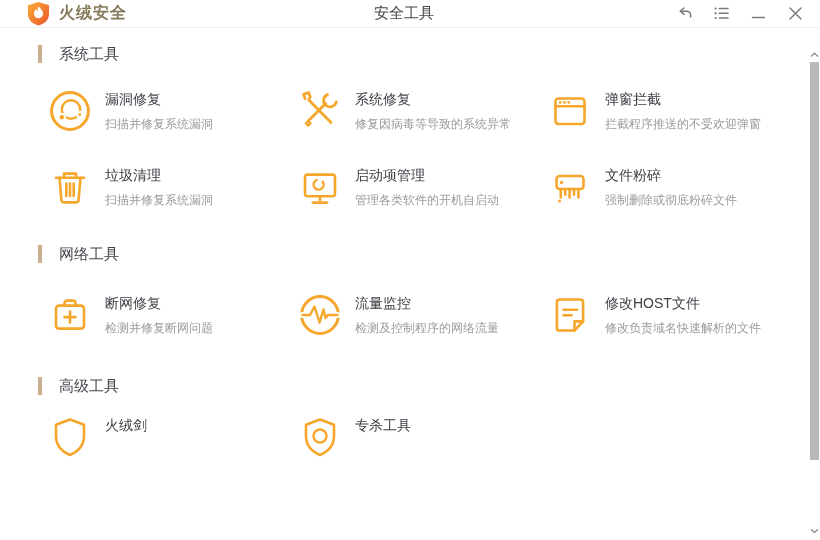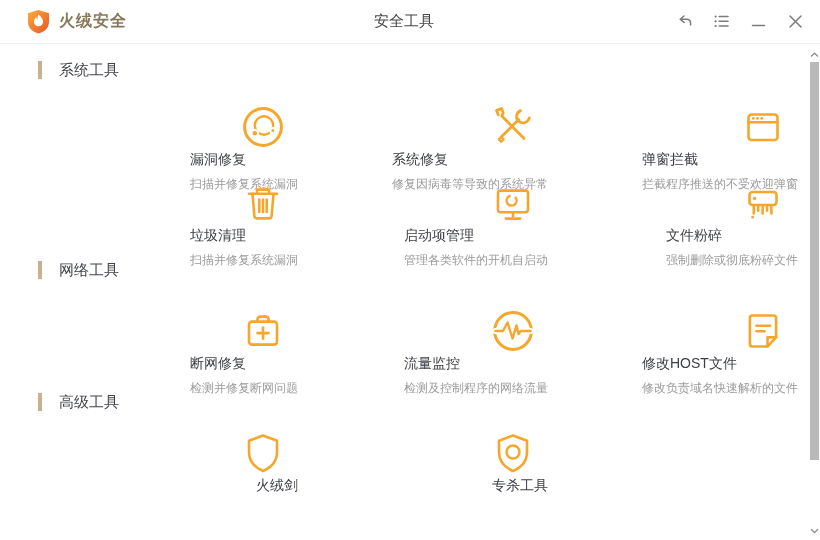--- a/index.html
+++ b/index.html
@@ -1,21 +1,21 @@
 <!DOCTYPE html>
 <html><head>
 <meta charset="utf-8">
 <style>
   * { margin:0; padding:0; box-sizing:border-box; }
   html,body { width:820px; height:540px; background:#fff; overflow:hidden;
               font-family:"Liberation Sans","DejaVu Sans",sans-serif; }
   .window { position:relative; width:820px; height:540px; background:#fff; overflow:hidden; }
 
   
-  .titlebar { position:relative; height:44px; display:flex; align-items:center;
+  .titlebar { position:relative; height:28px; display:flex; align-items:center;
               border-bottom:1px solid #efefef; background:#fff; }
   .brand { display:flex; align-items:center; margin-left:27px; gap:9px; }
   .brand-text { font-size:16px; font-weight:bold; color:#86795a; letter-spacing:1px; }
   .win-title { position:absolute; left:0; right:12px; text-align:center; font-size:15px; color:#474747; pointer-events:none; }
   .win-controls { margin-left:auto; display:flex; align-items:center; gap:20px; padding-right:16px; position:relative; z-index:2; }
   .wc { width:17px; height:17px; display:flex; align-items:center; justify-content:center; cursor:pointer; }
   .wc svg { stroke:#7b7b7b; fill:none; stroke-width:1.5; stroke-linecap:round; stroke-linejoin:round; }
   .wc .fdot { fill:#7b7b7b; stroke:none; }
 
   
@@ -24,21 +24,21 @@
   .sec-bar { width:4px; height:18px; background:#c9b18d; margin-right:17px; }
   .sec-label { font-size:15px; color:#43454b; }
   .s1 .sec-head { margin-top:17px; }
   .tools { display:grid; grid-template-columns:250px 250px 250px; row-gap:32px; margin-left:48px; }
   .s1 .tools { margin-top:24px; }
   .s2 .sec-head { margin-top:36px; }
   .s2 .tools { margin-top:28px; }
   .s3 .sec-head { margin-top:40px; }
   .s3 .tools { margin-top:18px; }
 
-  .tool { display:flex; align-items:flex-end; height:44px; cursor:pointer;flex-direction:column; }
+  .tool { display:flex; align-items:flex-start; height:44px; cursor:pointer; }
   .ticon { width:44px; height:44px; flex:0 0 44px; margin-right:13px; }
   .ticon svg { stroke:#F6A62B; fill:none; stroke-width:2.6; stroke-linecap:round; stroke-linejoin:round; }
   .ticon .f  { fill:#F6A62B; stroke:none; }
   .ticon .fw { fill:#F6A62B; stroke:#fff; stroke-width:2; }
   .ticon .w  { stroke:#fff; stroke-width:6; }
   .ttitle { font-size:14px; color:#3e4046; line-height:17px; margin-top:2px; }
   .tdesc  { font-size:12px; color:#9b9b9b; line-height:14px; margin-top:9px; white-space:nowrap; }
 
   
   .scrollbar { position:absolute; top:45px; right:0; width:12px; height:495px; background:#fff; }

